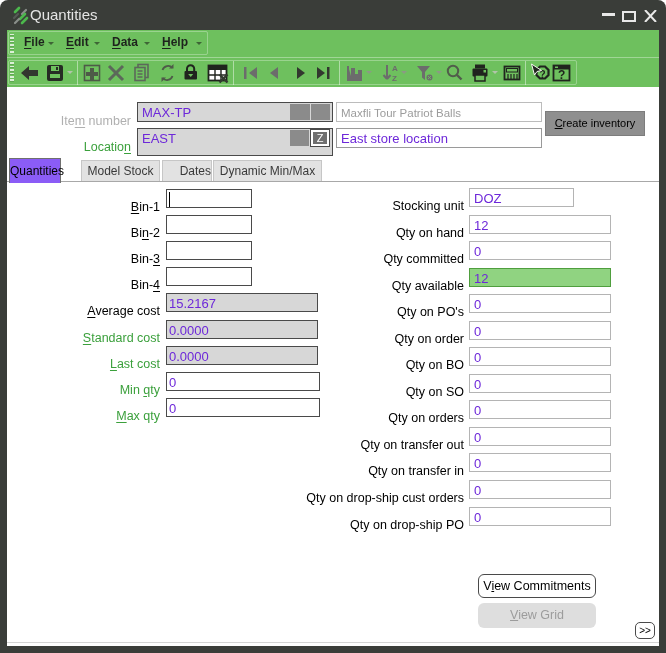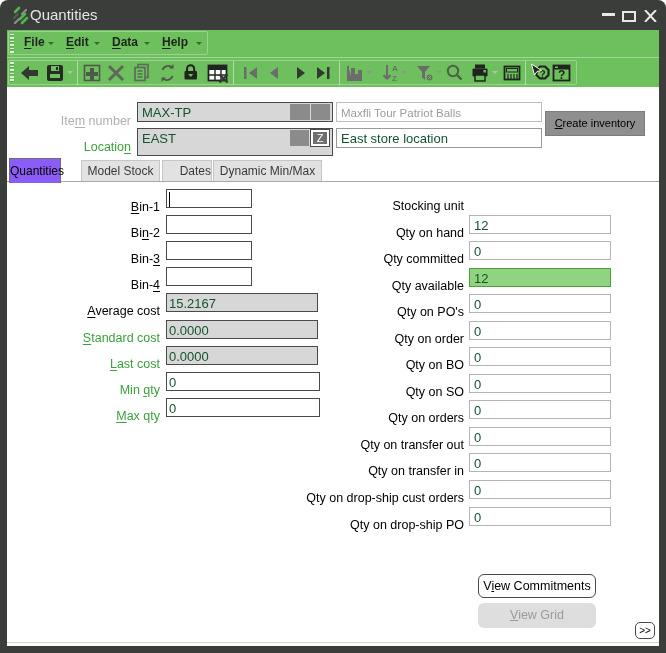--- a/index.html
+++ b/index.html
@@ -18,21 +18,21 @@
 .menuitem { position:absolute; top:5px; height:19px; font-size:12px; font-weight:bold; color:#1e231d; }
 .menuitem u { text-decoration-thickness:1px; text-underline-offset:2px; }
 .mcaret { position:absolute; top:12px; width:0; height:0; border-left:3px solid transparent; border-right:3px solid transparent; border-top:3.5px solid rgba(30,40,28,0.6); }
 .sep { position:absolute; top:3px; height:24px; width:1px; background:rgba(255,255,255,0.45); }
 .ticon { position:absolute; top:0; height:30px; }
 
 .lbl { position:absolute; font-size:12.5px; color:#000; text-align:right; white-space:nowrap;margin-top:9px; }
 .lbl u { text-underline-offset:2px; }
 .green { color:#3ba03c; }
 .gray { color:#b0b0b0; }
-.fld { position:absolute; font-size:13px; color:#14532d; padding:2px 0 0 4px; white-space:nowrap; overflow:hidden; }
+.fld { position:absolute; font-size:13px; color:#6d28d9; padding:2px 0 0 4px; white-space:nowrap; overflow:hidden; }
 .dark-b { border:1px solid #4a4a4a; background:#fff; padding-left:2px !important; }
 .lite-b { border:1px solid #b4b4b4; background:#fff; }
 .ro { background:#d7d7d7; }
 </style>
 </head>
 <body>
 <div id="frame"></div>
 <div id="titlebar">
   <svg class="abs" style="left:12px;top:6px" width="18" height="19" viewBox="0 0 18 19">
     <g stroke-linecap="round">
@@ -203,20 +203,21 @@
   <div class="lbl green" style="left:19px;top:292px;width:134px"><u>S</u>tandard cost</div>
   <div class="fld dark-b ro" style="left:159px;top:290px;width:152px;height:19px;">0.0000</div>
   <div class="lbl green" style="left:19px;top:318px;width:134px"><u>L</u>ast cost</div>
   <div class="fld dark-b ro" style="left:159px;top:316px;width:152px;height:19px;">0.0000</div>
   <div class="lbl green" style="left:19px;top:344px;width:134px">Min <u>q</u>ty</div>
   <div class="fld dark-b" style="left:159px;top:342px;width:154px;height:19px;">0</div>
   <div class="lbl green" style="left:19px;top:370px;width:134px"><u>M</u>ax qty</div>
   <div class="fld dark-b" style="left:159px;top:368px;width:154px;height:19px;">0</div>
 
   <div class="lbl" style="left:309px;top:160px;width:148px">Stocking unit</div>
+  <div class="fld lite-b" style="left:462px;top:158px;width:105px;height:19px;">DOZ</div>
   <div class="lbl" style="left:309px;top:187px;width:148px">Qty on hand</div>
   <div class="fld lite-b" style="left:462px;top:185px;width:142px;height:19px;">12</div>
   <div class="lbl" style="left:309px;top:213px;width:148px">Qty committed</div>
   <div class="fld lite-b" style="left:462px;top:211px;width:142px;height:19px;">0</div>
   <div class="lbl" style="left:309px;top:240px;width:148px">Qty available</div>
   <div class="fld" style="left:462px;top:238px;width:142px;height:19px;background:#90d381;border:1px solid #4f9e3e">12</div>
   <div class="lbl" style="left:309px;top:266px;width:148px">Qty on PO's</div>
   <div class="fld lite-b" style="left:462px;top:264px;width:142px;height:19px;">0</div>
   <div class="lbl" style="left:309px;top:293px;width:148px">Qty on order</div>
   <div class="fld lite-b" style="left:462px;top:291px;width:142px;height:19px;">0</div>

